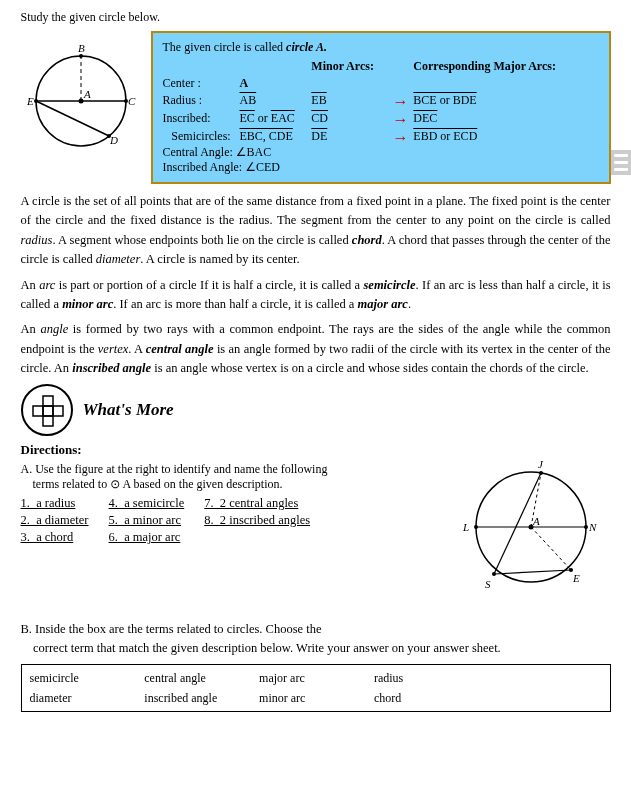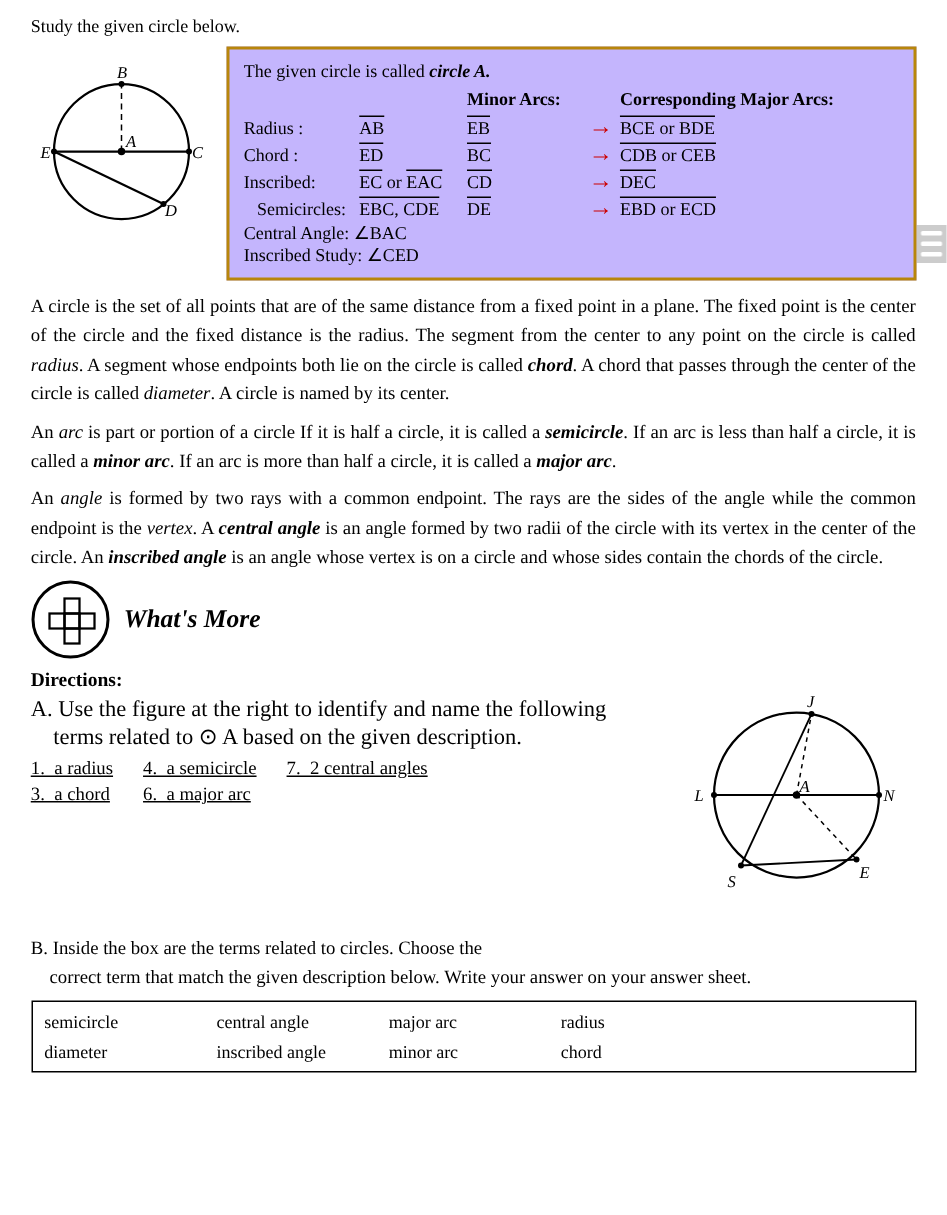--- a/index.html
+++ b/index.html
@@ -62,21 +62,21 @@
       width: 120px;
       height: 120px;
       position: relative;
       margin-top: 5px;
     }
     .info-box {
       border: 2px solid #b8860b;
       padding: 7px 10px;
       font-size: 12px;
       flex: 1;
-      background: #c4b5fd;
+      background: #7dd3fc;
     }
     .info-box .circle-name {
       margin-bottom: 4px;
     }
     .info-box .circle-name em {
       font-style: italic;
       font-weight: bold;
     }
     .overline { text-decoration: overline; }
     .description-text {
@@ -93,21 +93,21 @@
     }
     .left-content { flex: 1; }
     .right-diagram {
       width: 160px;
       flex-shrink: 0;
       position: relative;
       height: 160px;
       margin-top: 10px;
     }
     .directions-label { font-weight: bold; margin-bottom: 4px; }
-    .directions-text { font-size: 15px; margin-bottom: 4px; }
+    .directions-text { font-size: 12px; margin-bottom: 4px; }
     .section-b { margin-top: 8px; font-size: 12.5px; line-height: 1.5; }
     .terms-box {
       border: 1.5px solid #000;
       padding: 4px 8px;
       margin: 6px 0;
       font-size: 12px;
     }
     .terms-grid {
       display: grid;
       grid-template-columns: 1fr 1fr 1fr 1fr 1fr;
@@ -184,52 +184,52 @@
         <thead>
           <tr>
             <td colspan="2" style="padding-bottom:2px;"></td>
             <td style="font-weight:bold; padding-bottom:2px;">Minor Arcs:</td>
             <td style="padding:0 4px;"></td>
             <td style="font-weight:bold; padding-bottom:2px;">Corresponding Major Arcs:</td>
           </tr>
         </thead>
         <tbody>
           <tr>
+            <td style="white-space:nowrap;">Center  :  </td>
+            <td style="font-weight:bold; text-decoration:none;">A</td>
+            <td></td>
+              <td></td>
+              <td></td>
+          </tr>
+          <tr>
             <td style="white-space:nowrap;font-family:Liberation Serif, serif;">Radius : </td>
             <td><span class="overline">AB</span></td>
             <td><span class="overline">EB</span></td>
             <td style="color:#cc0000; font-size:16px;">→</td>
             <td><span class="overline">BCE or BDE</span></td>
           </tr>
           <tr>
-            <td style="white-space:nowrap;">Chord : </td>
-            <td><span class="overline">ED</span></td>
-            <td><span class="overline">BC</span></td>
-            <td style="color:#cc0000; font-size:16px;">→</td>
-            <td><span class="overline">CDB or CEB</span></td>
-          </tr>
-          <tr>
             <td style="white-space:nowrap;">Inscribed: </td>
             <td><span class="overline">EC</span><span> or </span><span class="overline">EAC</span></td>
             <td><span class="overline">CD</span></td>
             <td style="color:#cc0000; font-size:16px;">→</td>
             <td><span class="overline">DEC</span></td>
           </tr>
           <tr>
             <td style="white-space:nowrap;text-align:center;">Semicircles: </td>
             <td><span class="overline">EBC, CDE</span></td>
             <td><span class="overline">DE</span></td>
             <td style="color:#cc0000; font-size:16px;">→</td>
             <td><span class="overline">EBD or ECD</span></td>
           </tr>
           <tr>
             <td colspan="5">Central Angle: ∠BAC</td>
           </tr>
           <tr>
-            <td colspan="5">Inscribed Study: ∠CED</td>
+            <td colspan="5">Inscribed Angle: ∠CED</td>
           </tr>
         </tbody>
       </table>
     </div>
   </div>
 
   <p class="description-text">
     A circle is the set of all points that are of the same distance from a fixed point in a plane. The fixed point is the center of the circle and the fixed distance is the radius. The segment from the center to any point on the circle is called <em>radius</em>. A segment whose endpoints both lie on the circle is called <strong>chord</strong>. A chord that passes through the center of the circle is called <em>diameter</em>. A circle is named by its center.
   </p>
   <p class="description-text">
@@ -257,20 +257,25 @@
     <div class="whats-more-content">
       <div class="left-content">
         <div class="directions-label">Directions:</div>
         <p class="directions-text">A.  Use the figure at the right to identify and name the following<br>&nbsp;&nbsp;&nbsp;&nbsp;terms related to ⊙ A based on the given description.</p>
         <table style="font-size:12.5px; border-collapse:collapse;text-decoration:underline;">
           <tbody>
               <tr>
             <td style="padding-right:20px; padding-bottom:2px;">1.&nbsp;&nbsp;a radius</td>
             <td style="padding-right:20px; padding-bottom:2px;">4.&nbsp;&nbsp;a semicircle</td>
             <td style="padding-bottom:2px;">7.&nbsp;&nbsp;2 central angles</td>
+          </tr>
+          <tr>
+            <td style="padding-right:20px; padding-bottom:2px;">2.&nbsp;&nbsp;a diameter</td>
+            <td style="padding-right:20px; padding-bottom:2px;">5.&nbsp;&nbsp;a minor arc</td>
+            <td style="padding-bottom:2px;">8.&nbsp;&nbsp;2 inscribed angles</td>
           </tr>
           <tr>
             <td style="padding-right:20px;">3.&nbsp;&nbsp;a chord</td>
             <td style="padding-right:20px;">6.&nbsp;&nbsp;a major arc</td>
             <td></td>
           </tr>
         </tbody>
           </table>
       </div>
 

